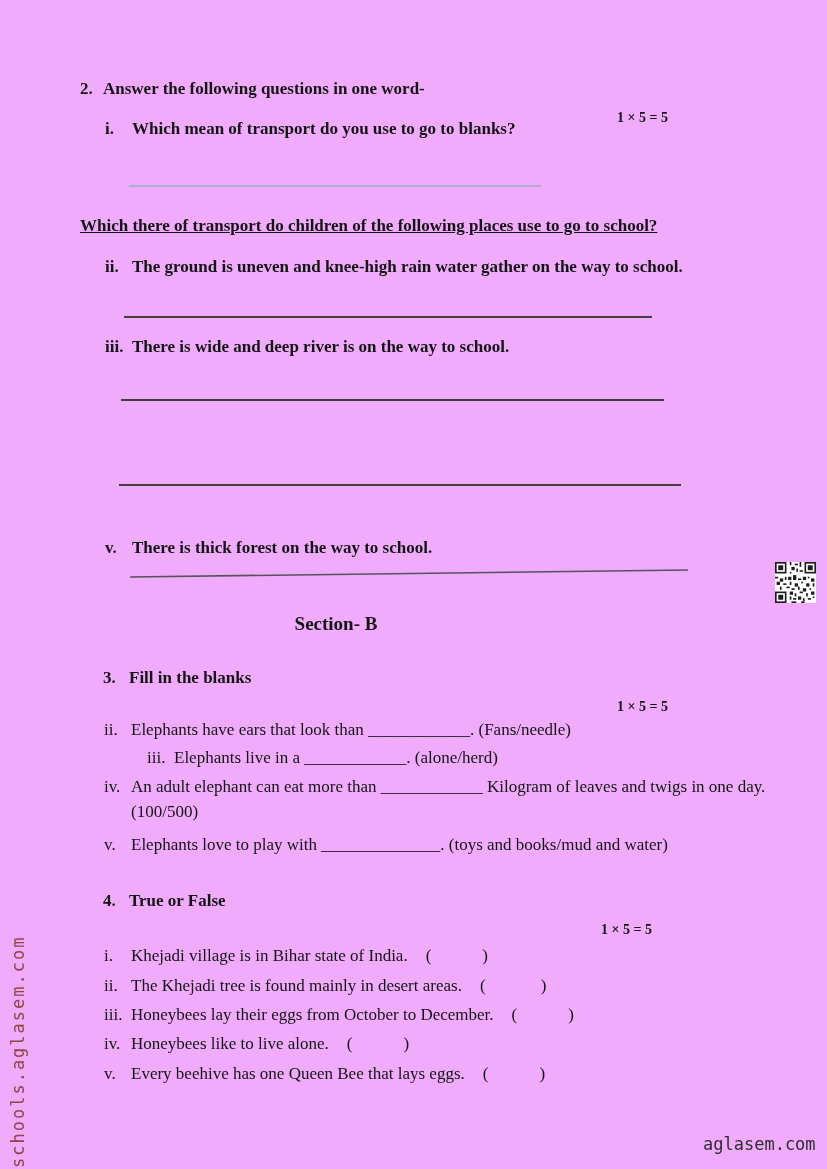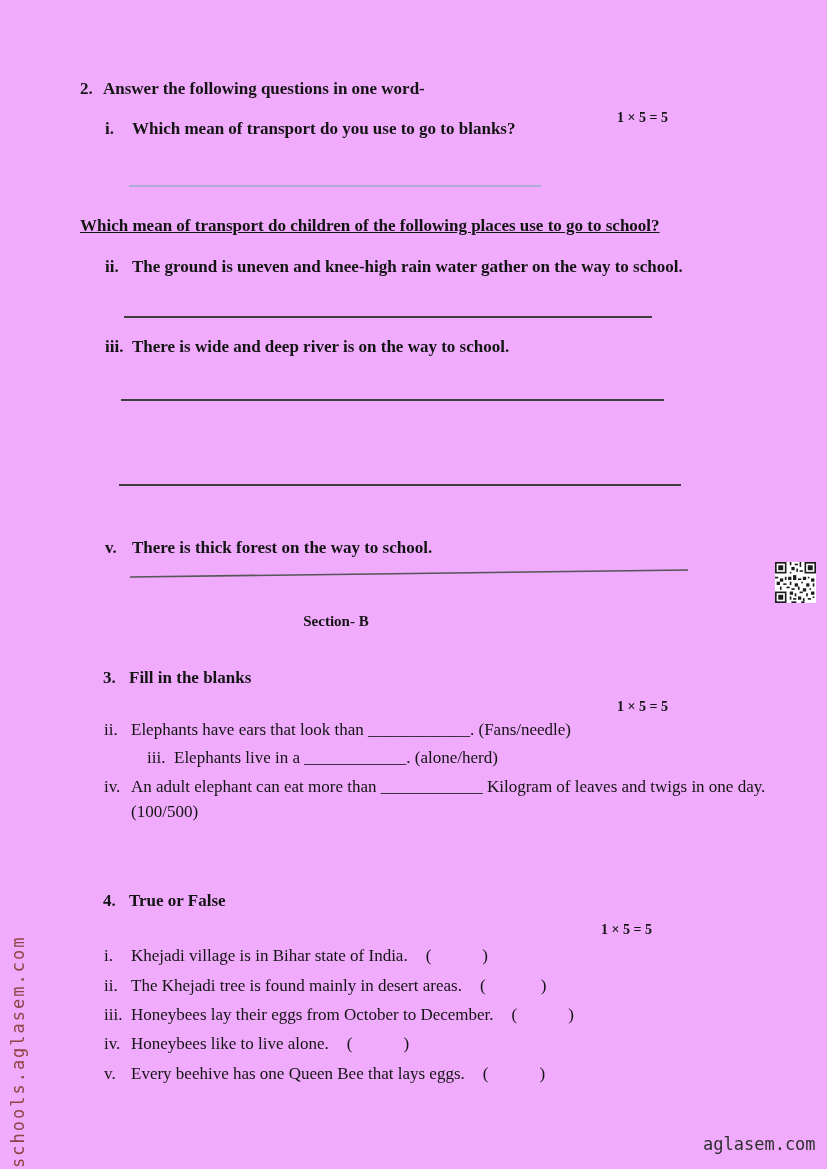--- a/index.html
+++ b/index.html
@@ -9,21 +9,21 @@
   }
   .abs { position:absolute; }
   .qheader { font-size:17px; font-weight:bold; white-space:nowrap; }
   .marks { position:absolute; top:16px; font-weight:bold; font-size:14px;margin-top:15px; }
   .item { font-size:17px; white-space:nowrap; }
   .item .inum { display:inline-block; width:27px; }
   .q2item { font-weight:bold; }
   .subhead {
     font-size:17px; font-weight:bold; text-decoration:underline; white-space:nowrap;
   }
-  .sectionb { width:672px; text-align:center; font-size:15px; font-weight:bold; }
+  .sectionb { width:672px; text-align:center; font-size:19px; font-weight:bold; }
   .ansline { position:absolute; border-top:2px solid #3f3f3f; height:0; }
   .ansline-blue { border-top:2px solid #a9aed2; }
   .bracket { white-space:pre; margin-left:18px; }
   .wrapline2 { margin-top:5px; }
   .wm-left {
     position:absolute; left:8px; top:1168px;
     transform:rotate(-90deg); transform-origin:0 0;
     font-family:"DejaVu Sans Mono", monospace; font-size:17px; letter-spacing:2px;
     color:#8e4543; white-space:nowrap;
   }
@@ -43,21 +43,21 @@
     <span style="display:inline-block; width:23px;">2.</span><span>Answer the following questions in one word-</span>
     <span class="marks" style="left:537px;">1 × 5 = 5</span>
   </div>
 
   <div class="abs item q2item" style="left:105px; top:119px;">
     <span class="inum">i.</span><span>Which mean of transport do you use to go to blanks?</span>
   </div>
 
   <div class="abs ansline ansline-blue" style="left:129px; top:185px; width:412px;"></div>
 
-  <div class="abs subhead" style="left:80px; top:216px;">Which mean of transport do children of the following places use to go to school?</div>
+  <div class="abs subhead" style="left:80px; top:216px;">Which there of transport do children of the following places use to go to school?</div>
 
   <div class="abs item q2item" style="left:105px; top:257px;">
     <span class="inum">ii.</span><span>The ground is uneven and knee-high rain water gather on the way to school.</span>
   </div>
   <div class="abs ansline" style="left:124px; top:316px; width:528px;"></div>
 
   <div class="abs item q2item" style="left:105px; top:337px;">
     <span class="inum">iii.</span><span>There is wide and deep river is on the way to school.</span>
   </div>
   <div class="abs ansline" style="left:121px; top:399px; width:543px;"></div>
@@ -142,20 +142,23 @@
   <div class="abs item" style="left:104px; top:748px;margin-left:43px;">
     <span class="inum">iii.</span><span>Elephants live in a ____________. (alone/herd)</span>
   </div>
   <div class="abs item" style="left:104px; top:777px;">
     <span class="inum" style="float:left;">iv.</span>
     <span style="display:inline-block;">
       <span style="display:block;">An adult elephant can eat more than ____________ Kilogram of leaves and twigs in one day.</span>
       <span class="wrapline2" style="display:block;">(100/500)</span>
     </span>
   </div>
+  <div class="abs item" style="left:104px; top:835px;">
+    <span class="inum">v.</span><span>Elephants love to play with ______________. (toys and books/mud and water)</span>
+  </div>
 
   <div class="abs qheader" style="left:103px; top:891px; width:660px;">
     <span style="display:inline-block; width:26px;">4.</span><span>True or False</span>
     <span class="marks" style="left:498px;">1 × 5 = 5</span>
   </div>
 
   <div class="abs item" style="left:104px; top:946px;">
     <span class="inum">i.</span><span>Khejadi village is in Bihar state of India.</span><span class="bracket">(            )</span>
   </div>
   <div class="abs item" style="left:104px; top:976px;">

